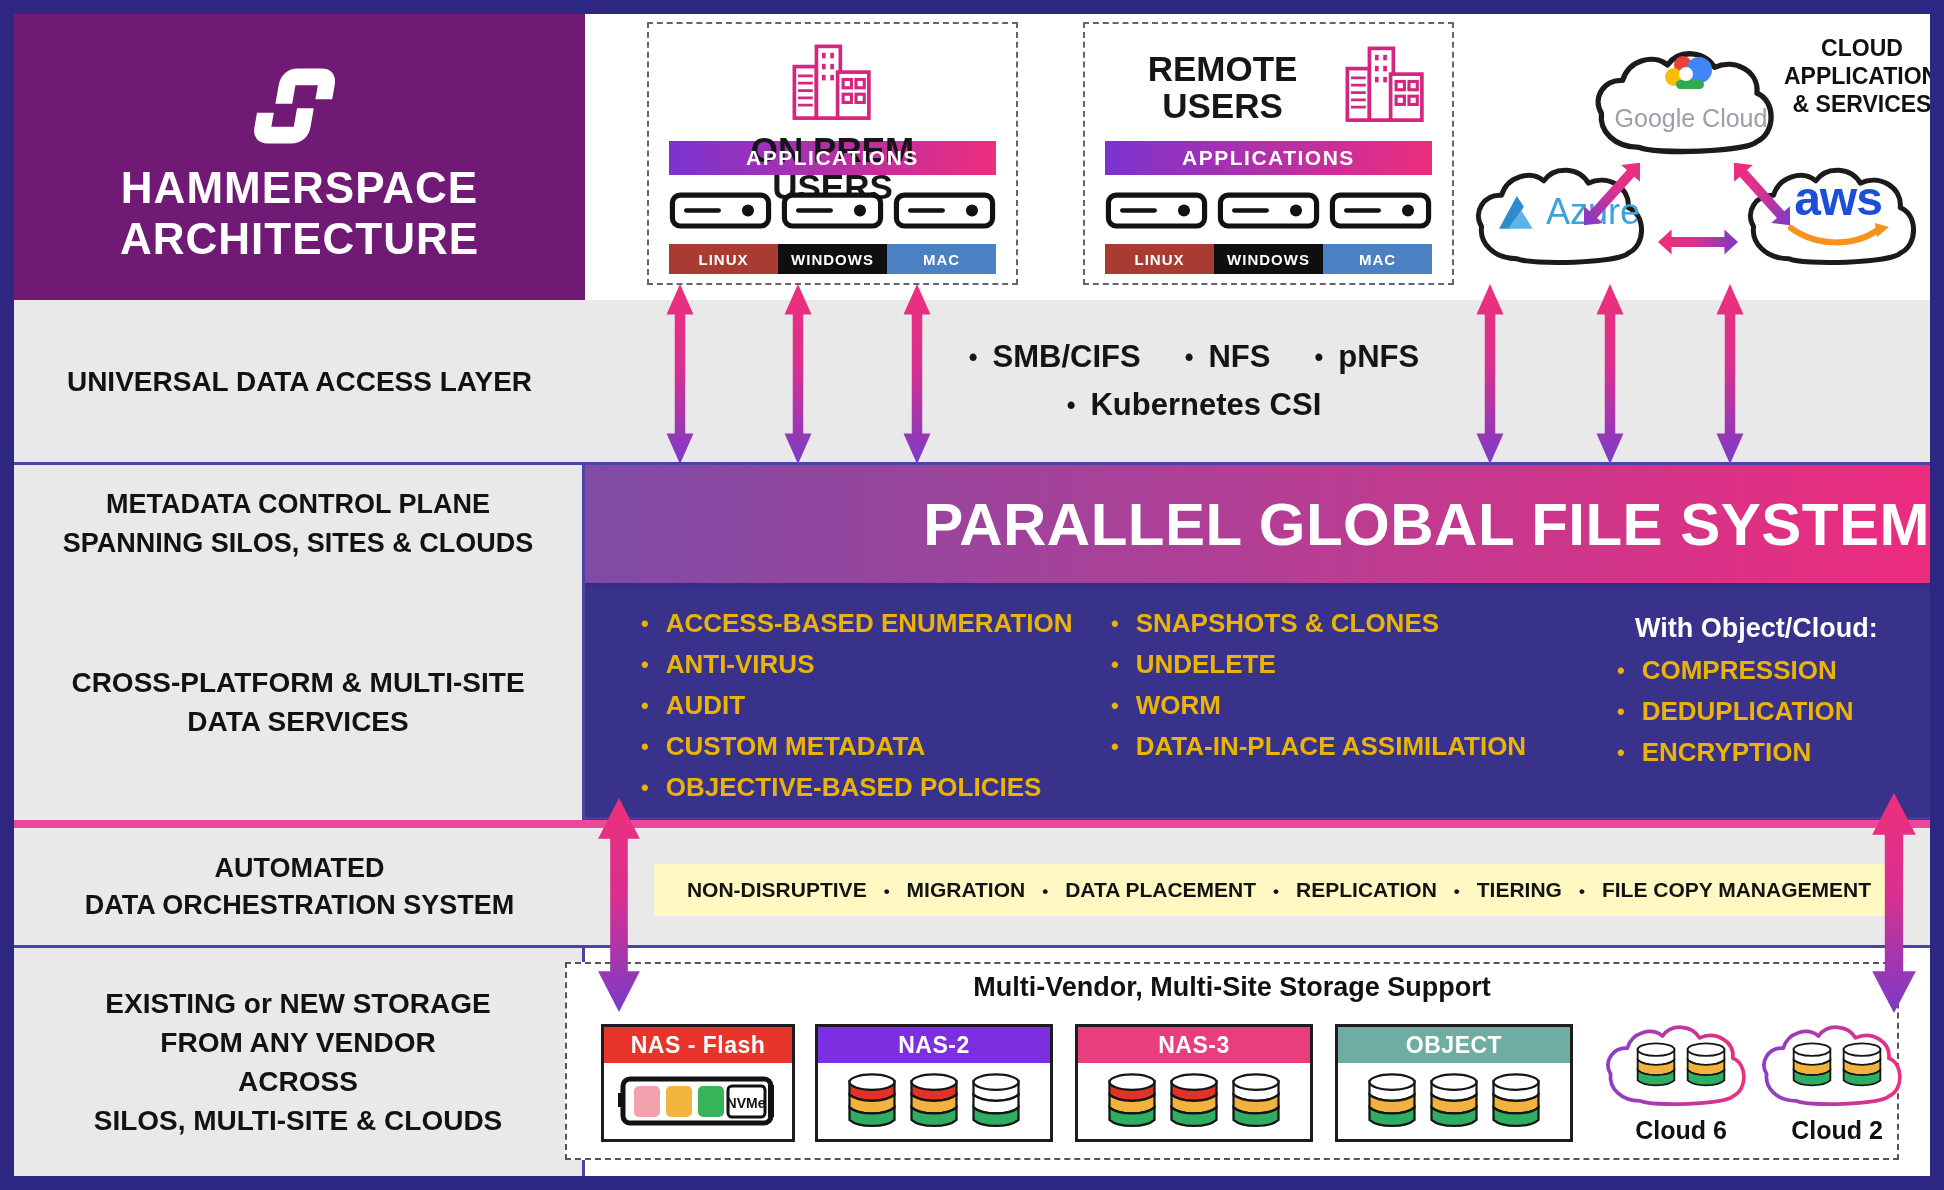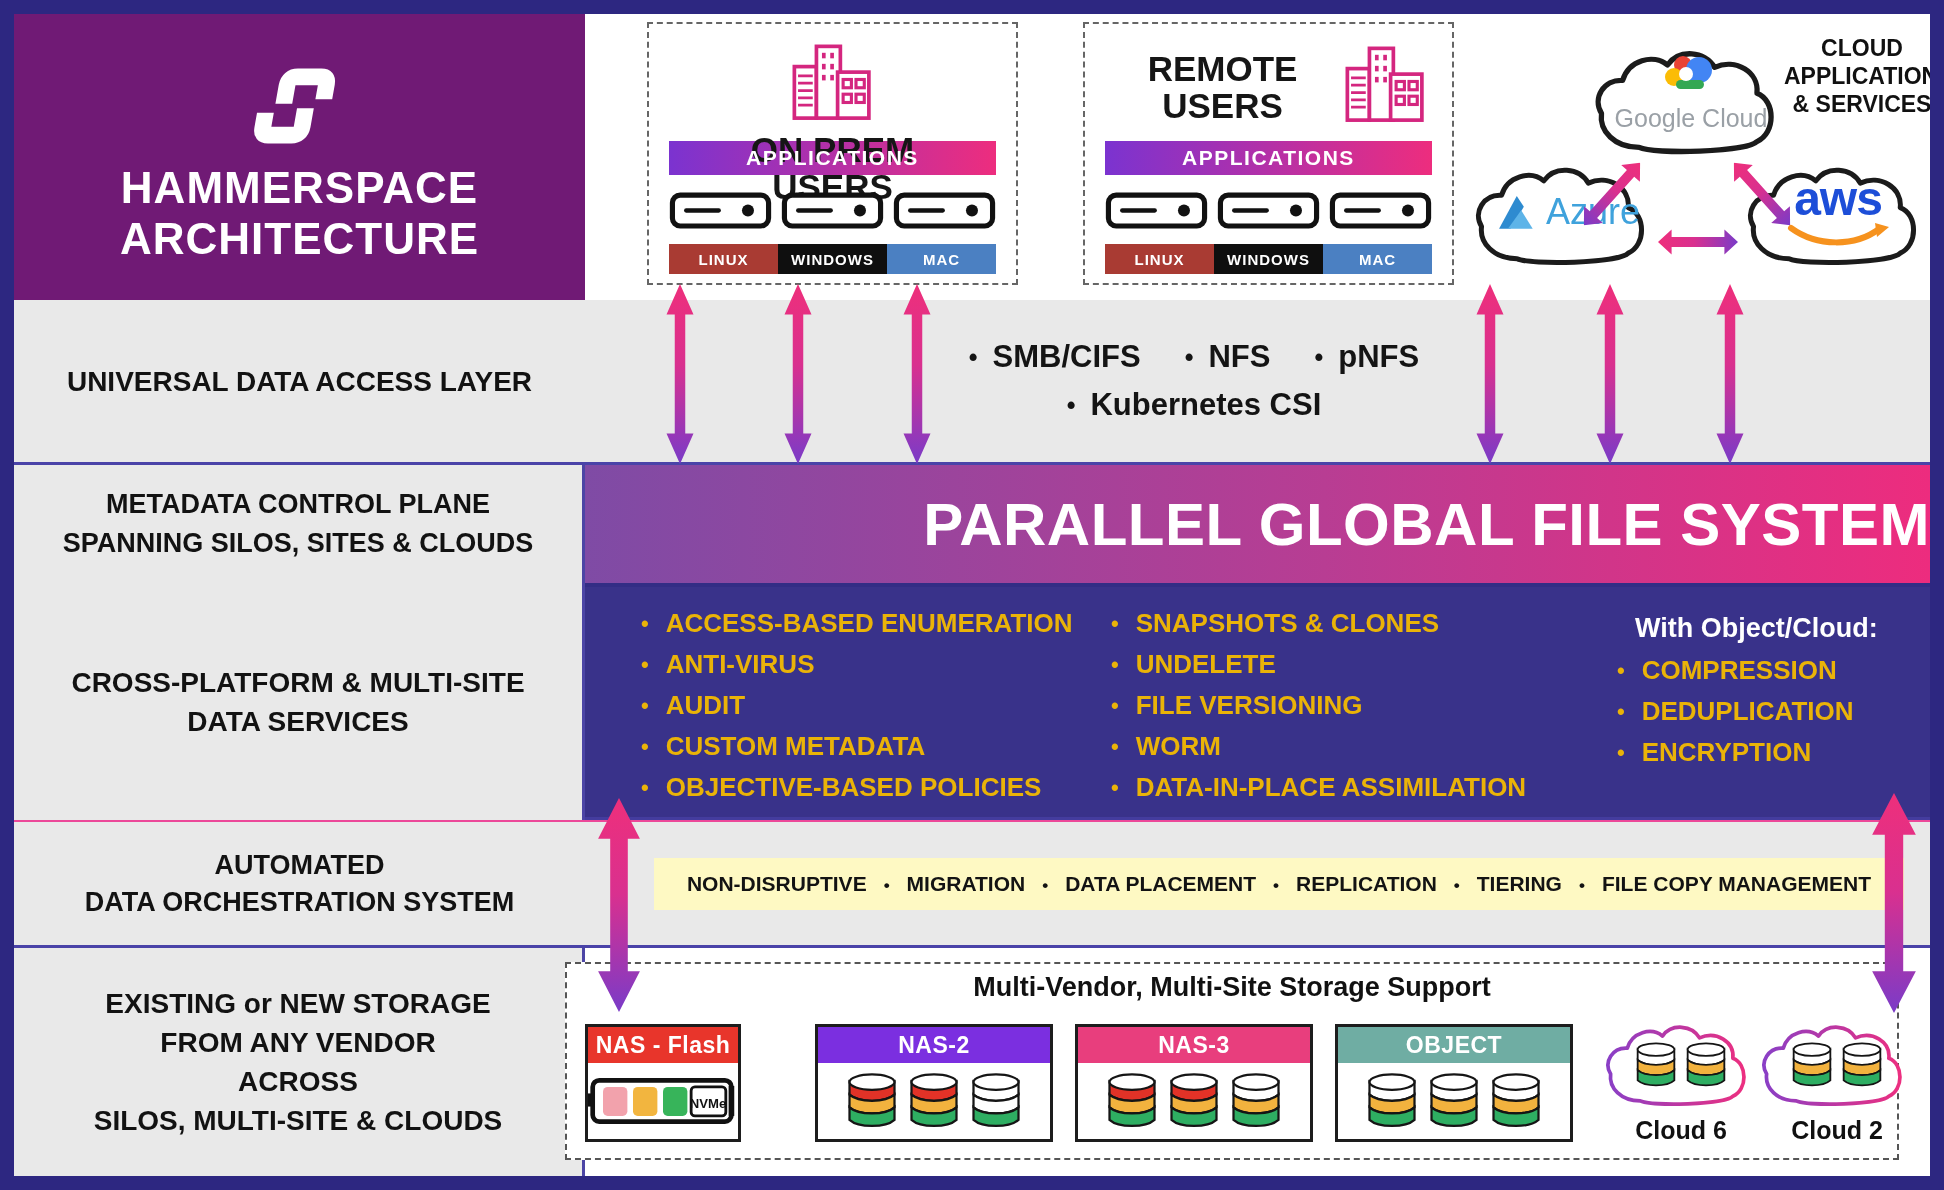--- a/index.html
+++ b/index.html
@@ -12,21 +12,21 @@
   
   .brand { left:14px; top:14px; width:571px; height:286px; background:#701a75;
            display:flex; flex-direction:column; align-items:center; justify-content:center; z-index:2; }
   .brand-line { color:#fff; font-size:44px; font-weight:700; letter-spacing:1px; line-height:1.16; text-align:center; }
 
   
   .row { left:14px; width:1916px; }
   .row-access   { top:300px; height:162px; background:#E9E9E9; }
   .row-pgfs     { top:462px; height:121px; border-top:3px solid #4A43A8; }
   .row-services { top:583px; height:237px; }
-  .row-orch     { top:820px; height:128px; background:#E9E9E9; border-top:2px solid #ec4899; border-bottom:3px solid #4A43A8; }
+  .row-orch     { top:820px; height:128px; background:#E9E9E9; border-top:8px solid #ec4899; border-bottom:3px solid #4A43A8; }
   .row-storage  { top:948px; height:228px; background:#fff; }
 
   .side-label { position:absolute; left:0; top:0; width:571px; height:100%;
                 display:flex; flex-direction:column; align-items:center; justify-content:center;
                 color:#121212; font-weight:700; text-align:center; }
   .side-label .l { line-height:39px; }
   .f28 { font-size:28px; } .f27 { font-size:27px; }
   .graycell { background:#E9E9E9; }
   .rbord { border-right:3px solid #4C45A5; }
 
@@ -353,21 +353,20 @@
       <ul class="svc-col col1">
         <li>ACCESS-BASED ENUMERATION</li>
         <li>ANTI-VIRUS</li>
         <li>AUDIT</li>
         <li>CUSTOM METADATA</li>
         <li>OBJECTIVE-BASED POLICIES</li>
       </ul>
       <ul class="svc-col col2">
         <li>SNAPSHOTS &amp; CLONES</li>
         <li>UNDELETE</li>
-        <li>FILE VERSIONING</li>
         <li>WORM</li>
         <li>DATA-IN-PLACE ASSIMILATION</li>
       </ul>
       <div class="svc-col col3">
         <div class="col3-head">With Object/Cloud:</div>
         <ul style="list-style:none;">
           <li>COMPRESSION</li>
           <li>DEDUPLICATION</li>
           <li>ENCRYPTION</li>
         </ul>
@@ -394,21 +393,21 @@
     <div class="side-label graycell rbord f28">
       <div class="l">EXISTING or NEW STORAGE</div>
       <div class="l">FROM ANY VENDOR</div>
       <div class="l">ACROSS</div>
       <div class="l">SILOS, MULTI-SITE &amp; CLOUDS</div>
     </div>
 
     <div class="store-wrap">
       <div class="store-title">Multi-Vendor, Multi-Site Storage Support</div>
 
-      <div class="sbox" style="left:18px;width:156px;">
+      <div class="sbox" style="left:34px;width:194px;">
         <div class="sbox-head" style="background:#E8352B;">NAS - Flash</div>
         <div class="sbox-body">
           <svg width="160" height="64" viewBox="0 0 160 62">
             <rect x="0" y="24" width="8" height="14" fill="#111"></rect>
             <rect x="5" y="10" width="148" height="44" rx="7" fill="#fff" stroke="#111" stroke-width="5"></rect>
             <rect x="150" y="16" width="6" height="32" fill="#111"></rect>
             <rect x="16" y="17" width="26" height="31" rx="5" fill="#F2A2AC"></rect>
             <rect x="48" y="17" width="26" height="31" rx="5" fill="#F2B53F"></rect>
             <rect x="80" y="17" width="26" height="31" rx="5" fill="#37B45A"></rect>
             <rect x="110" y="17" width="37" height="31" rx="4" fill="#fff" stroke="#111" stroke-width="3"></rect>

